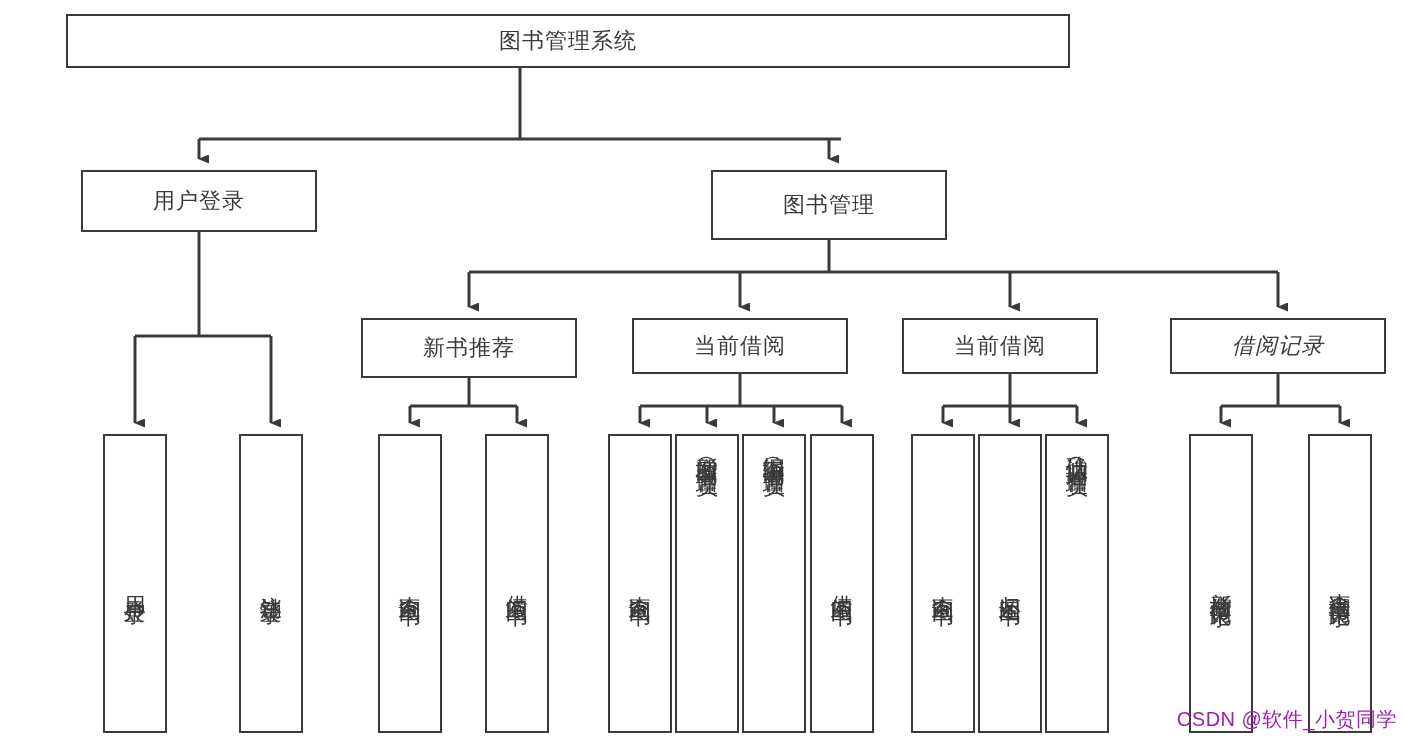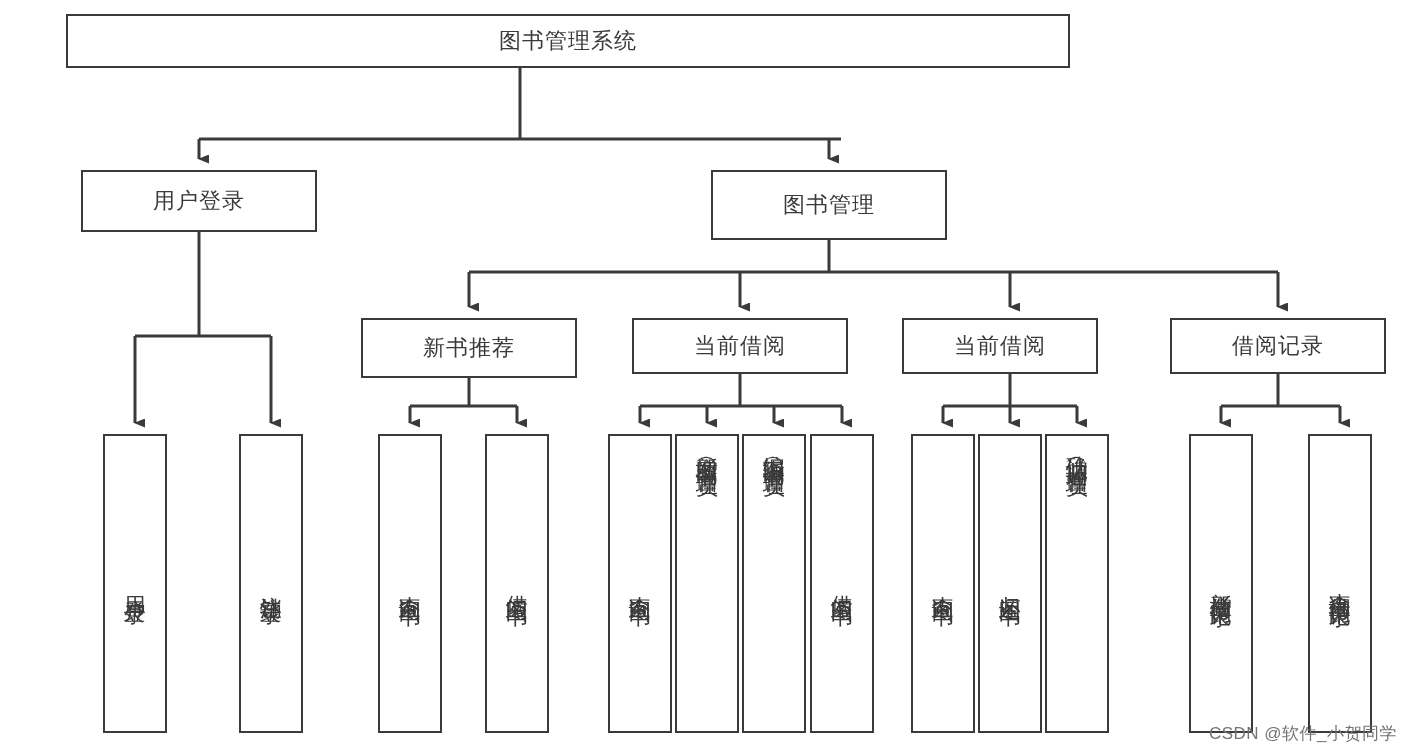--- a/index.html
+++ b/index.html
@@ -58,23 +58,23 @@
   }
   .node-box.vertical.short .node-label {
     padding-top: 0;
   }
   .node-box.vertical.short {
     align-items: center;
   }
   #watermark {
     position: absolute;
     right: 8px;
-    bottom: 2px;
-    font-size: 17px;
-    color: #737373;
+    bottom: 14px;
+    font-size: 20px;
+    color: #a21caf;
     letter-spacing: 0.5px;
     white-space: nowrap;
     pointer-events: none;
   }
 </style>
 </head>
 <body>
 
 <div id="diagram-root">
 
@@ -146,21 +146,21 @@
   </div>
 
   <div class="node-box horizontal" style="left:632px; top:318px; width:216px; height:56px;">
     <span class="node-label">当前借阅</span>
   </div>
 
   <div class="node-box horizontal" style="left:902px; top:318px; width:196px; height:56px;">
     <span class="node-label">当前借阅</span>
   </div>
 
-  <div class="node-box horizontal" style="left:1170px; top:318px; width:216px; height:56px;">
+  <div class="node-box horizontal" style="left:1170px; top:318px; width:216px; height:56px;font-style:italic;">
     <span class="node-label">借阅记录</span>
   </div>
 
   <div class="node-box vertical short" style="left:103px; top:434px; width:64px; height:299px;">
     <span class="node-label">用户登录</span>
   </div>
 
   <div class="node-box vertical short" style="left:239px; top:434px; width:64px; height:299px;">
     <span class="node-label">注销登录</span>
   </div>

